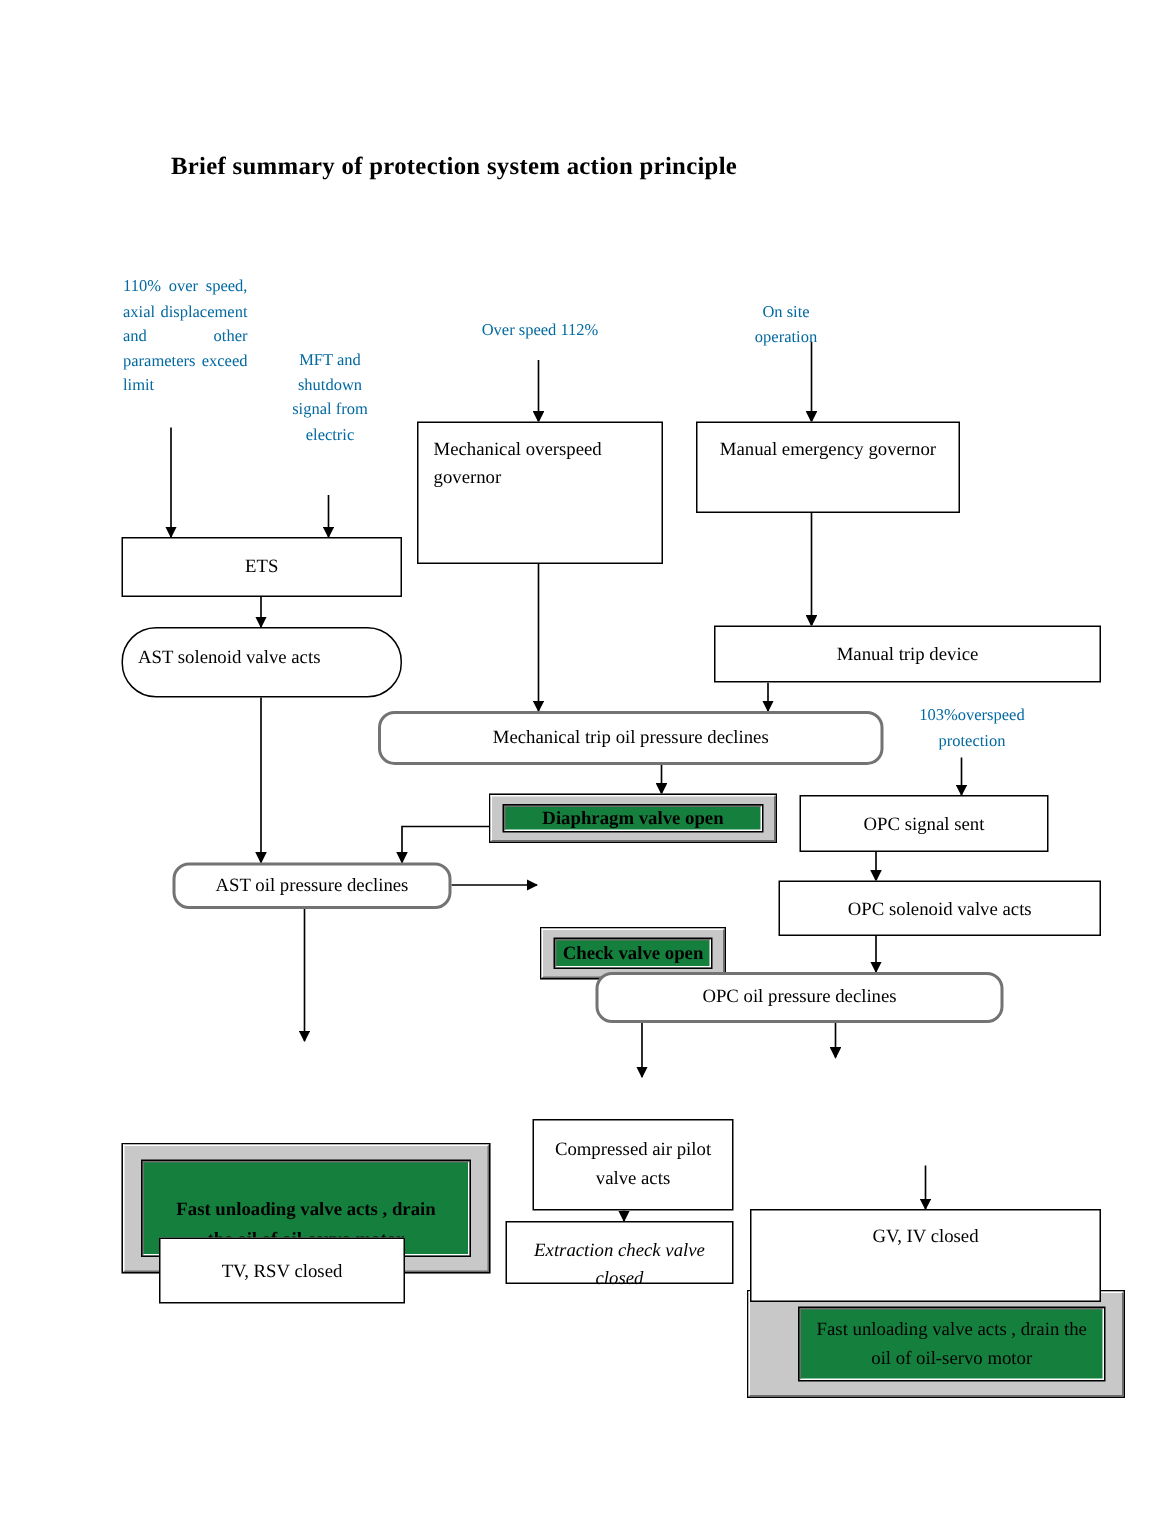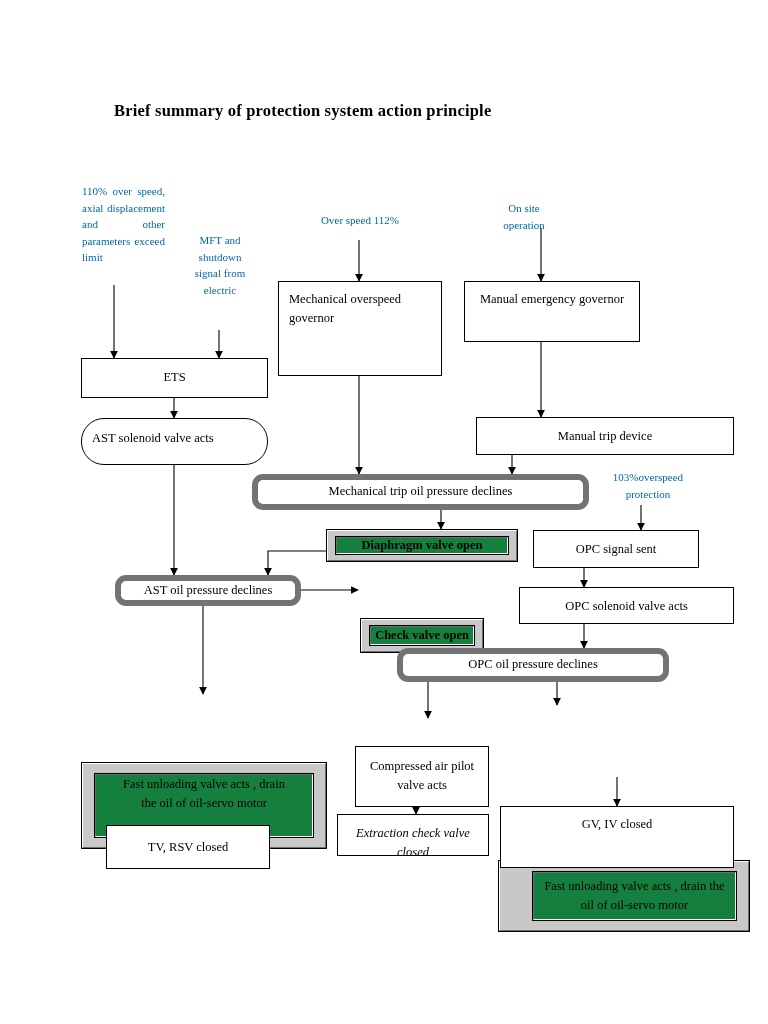--- a/index.html
+++ b/index.html
@@ -41,21 +41,21 @@
   }
   .box-inner {
     padding: 8px 10px;
   }
   .center  { text-align: center; }
   .left    { text-align: left; }
   .justify { text-align: justify; text-align-last: justify; }
 
   
   .round {
-    border: 6px solid #737373;
+    border: 2px solid #737373;
     border-radius: 11px;
     background: #fff;
     display: flex;
     align-items: center;
     justify-content: center;
   }
 
   
   .bevel {
     background: #c8c8c8;
@@ -227,21 +227,21 @@
 
   <div class="node box" style="left:519px; top:587px; width:215px; height:37px;">
     <div class="box-inner center" style="padding-top:9px;">OPC solenoid valve acts</div>
   </div>
 
   <div class="node round" style="left:397px; top:648px; width:272px; height:34px;">
     <span>OPC oil pressure declines</span>
   </div>
 
   <div class="node bevel bevel-thick" style="left:81px; top:694px; width:246px; height:87px;">
-    <div class="bevel-face" style="flex-direction:column; justify-content:flex-start;">
+    <div class="bevel-face" style="flex-direction:column; justify-content:flex-end;font-weight:bold;">
       <div>Fast unloading valve acts ,    drain</div>
       <div>the oil of oil-servo motor</div>
     </div>
   </div>
 
   <div class="node box" style="left:355px; top:746px; width:134px; height:61px;">
     <div class="box-inner center" style="padding-top:10px;">
       <div>Compressed air pilot</div>
       <div>valve acts</div>
     </div>

